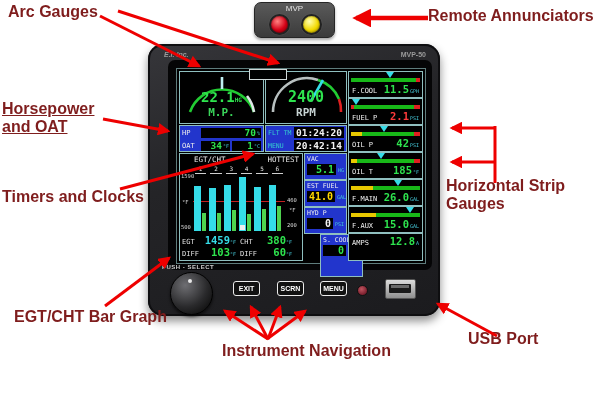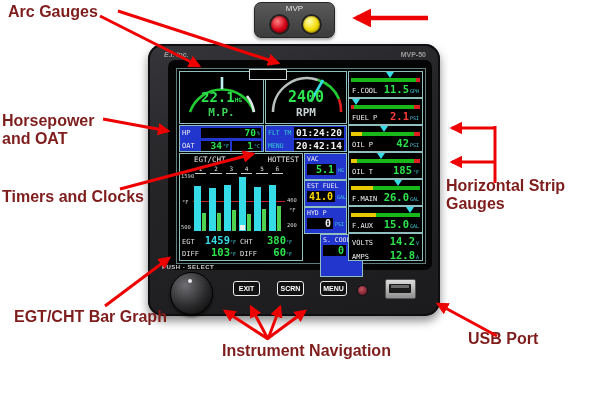--- a/index.html
+++ b/index.html
@@ -348,26 +348,20 @@
             </div>
           <div class="strip-text">
               <span class="glabel">F.AUX</span>
               <span class="spacer"></span>
               <span class="sval gval2" style="color: rgb(46, 228, 78);">15.0</span>
               <span class="gunit">GAL</span>
             </div>
         </div>
         <div class="strip-cell" style="top:164px;height:28px;">
           <div class="el-row">
-              <span class="glabel">VOLTS</span>
-              <span class="spacer"></span>
-              <span class="el-val">14.2</span>
-              <span class="gunit">V</span>
-            </div>
-          <div class="el-row">
               <span class="glabel">AMPS</span>
               <span class="spacer"></span>
               <span class="el-val">12.8</span>
               <span class="gunit">A</span>
             </div>
         </div>
       </div>
     </div>
 
     <div class="push-select">PUSH - SELECT</div>
@@ -377,21 +371,22 @@
     <button class="bezel-btn" style="left:85px;">EXIT</button>
     <button class="bezel-btn" style="left:129px;">SCRN</button>
     <button class="bezel-btn" style="left:172px;">MENU</button>
     <div class="led"></div>
     <div class="usb">
         <div class="usb-slot"></div>
       </div>
   </div>
 
   <div class="ann-label" style="left:8px;top:3px;">Arc Gauges</div>
-  <div class="ann-label" style="left:2px;top:112px;width:112px;">Horsepower and OAT</div>
+  <div class="ann-label" style="left:428px;top:7px;">Remote Annunciators</div>
+  <div class="ann-label" style="left:2px;top:100px;width:112px;text-decoration:underline;">Horsepower and OAT</div>
   <div class="ann-label" style="left:2px;top:188px;">Timers and Clocks</div>
   <div class="ann-label" style="left:446px;top:177px;width:132px;">Horizontal Strip Gauges</div>
   <div class="ann-label" style="left:222px;top:342px;">Instrument Navigation</div>
   <div class="ann-label" style="left:14px;top:308px;">EGT/CHT Bar Graph</div>
   <div class="ann-label" style="left:468px;top:330px;">USB Port</div>
 
   <svg class="arrows" width="600" height="416">
     <defs>
       <marker id="ah" viewBox="0 0 10 10" refX="8" refY="5" markerWidth="4.2" markerHeight="4.2" orient="auto-start-reverse">
         <path d="M0,0 L10,5 L0,10 z" fill="#ee0000"></path>

